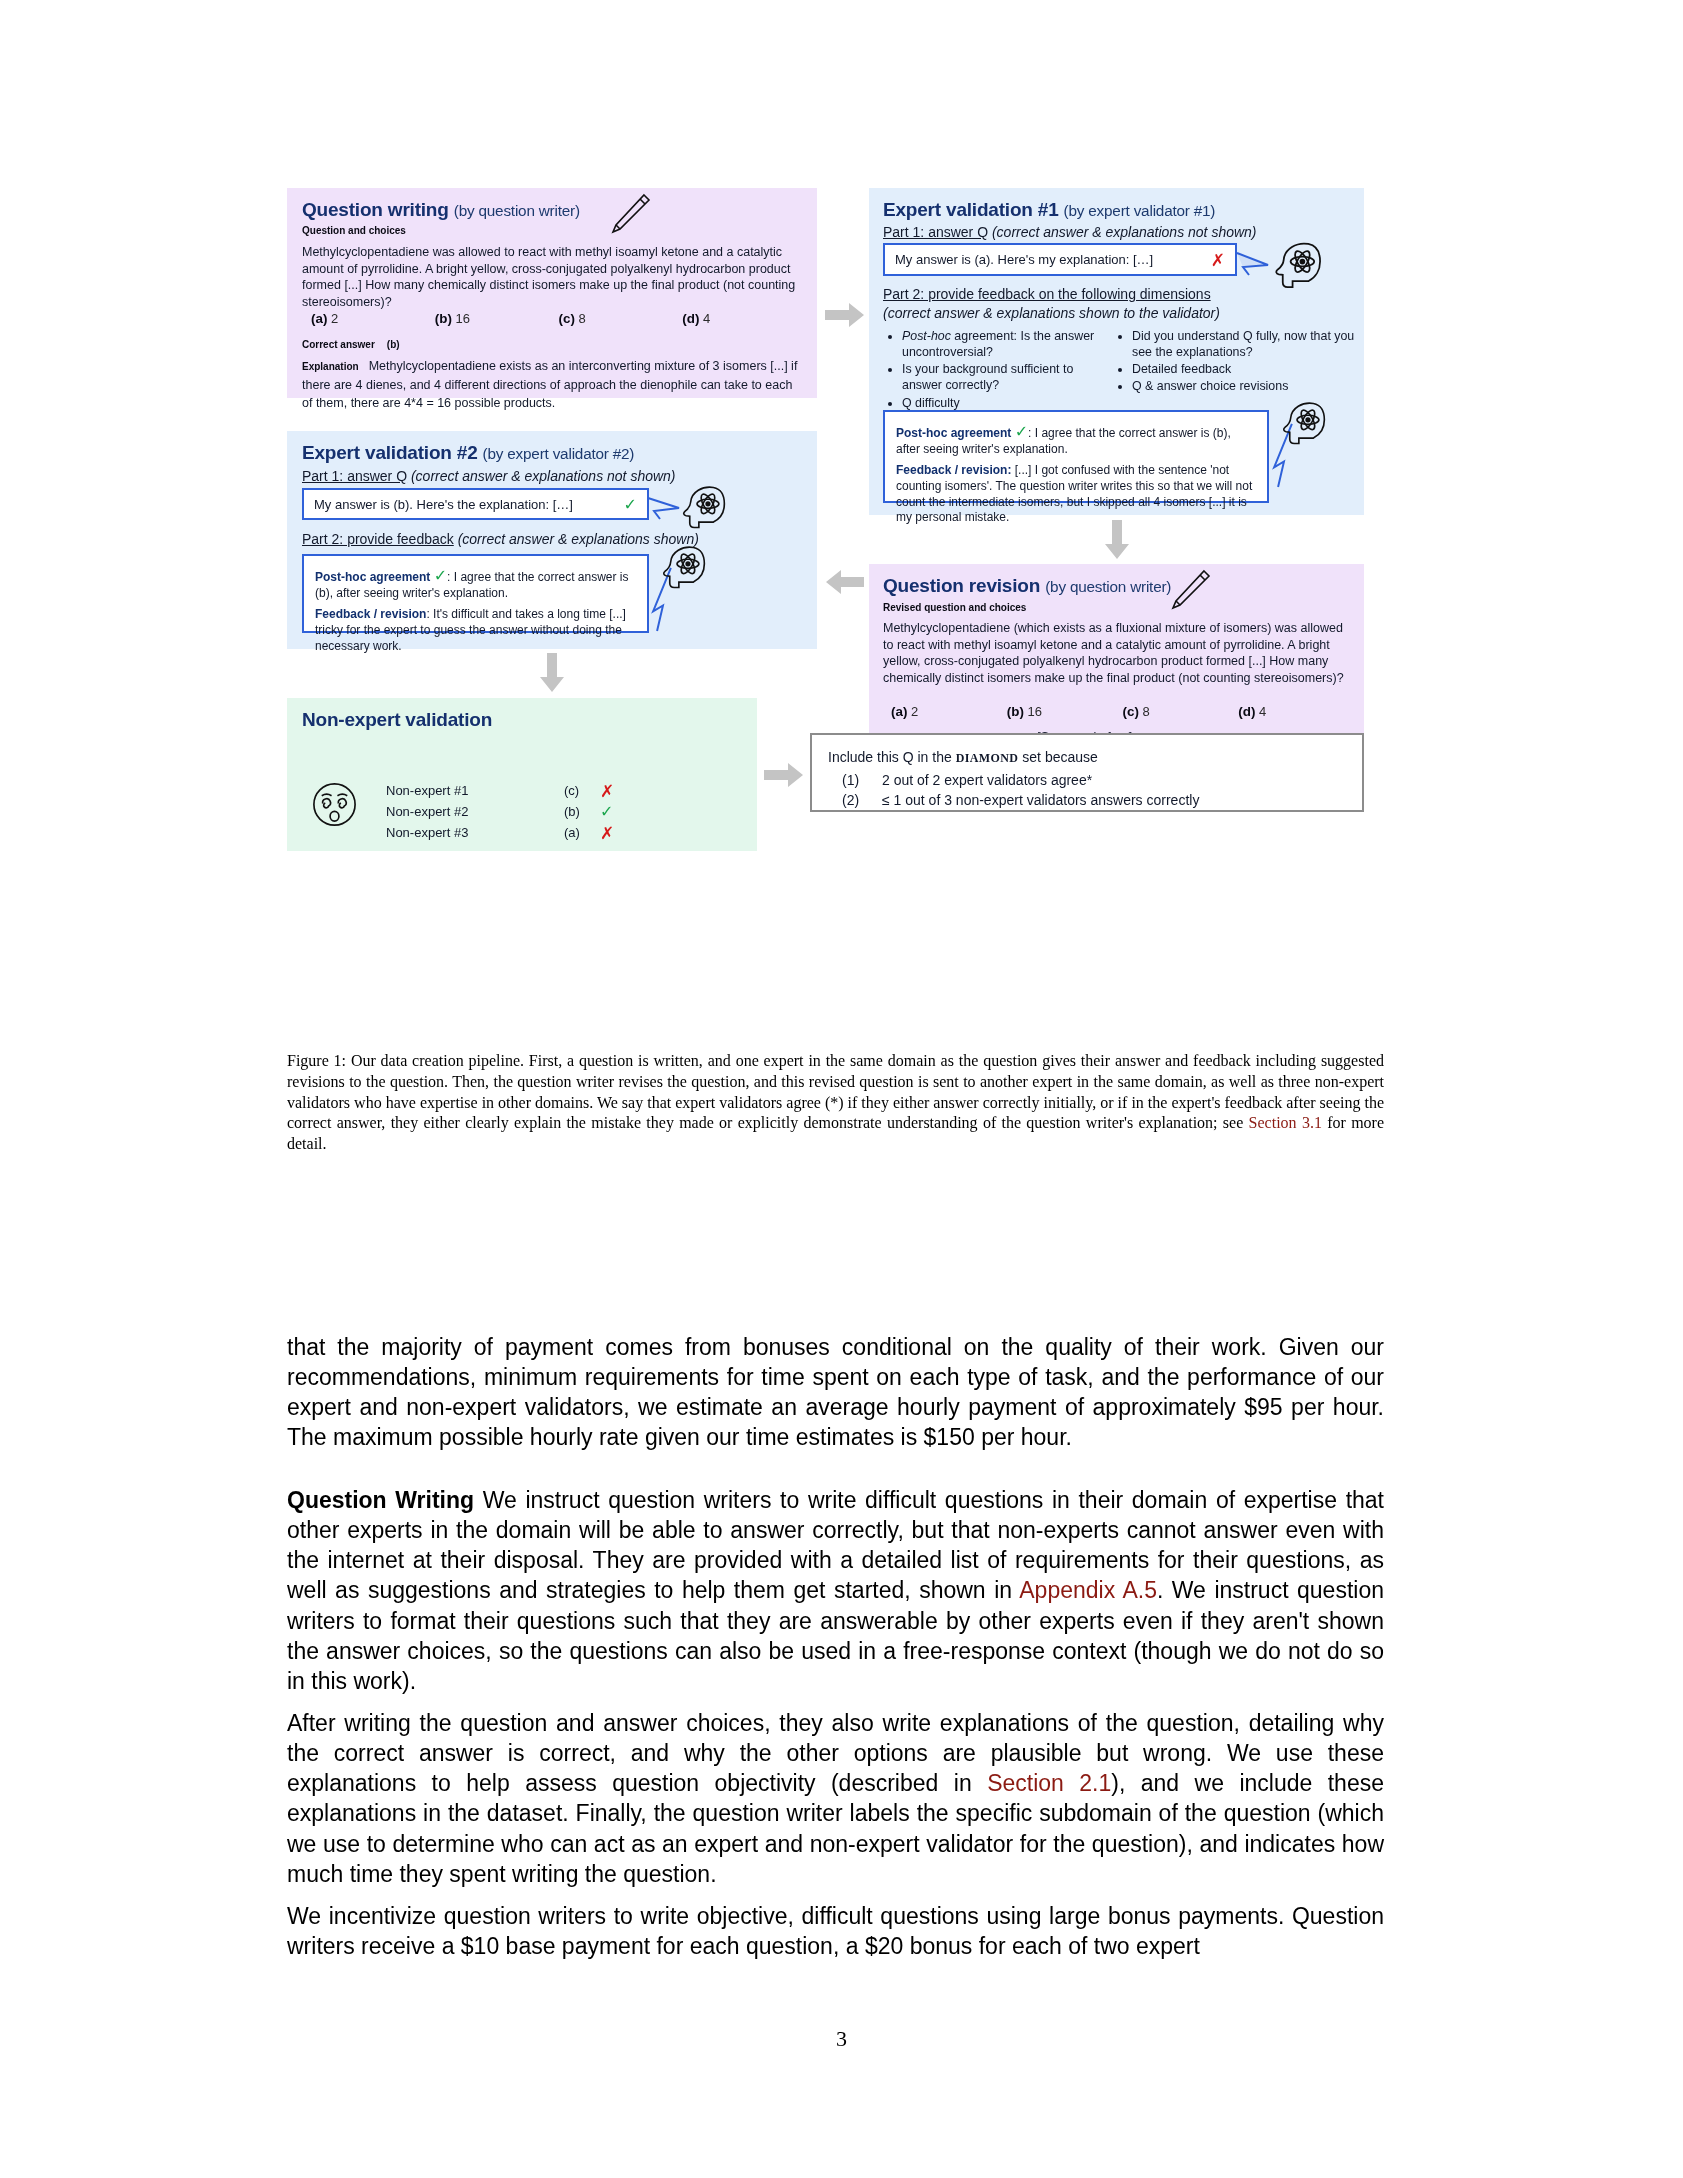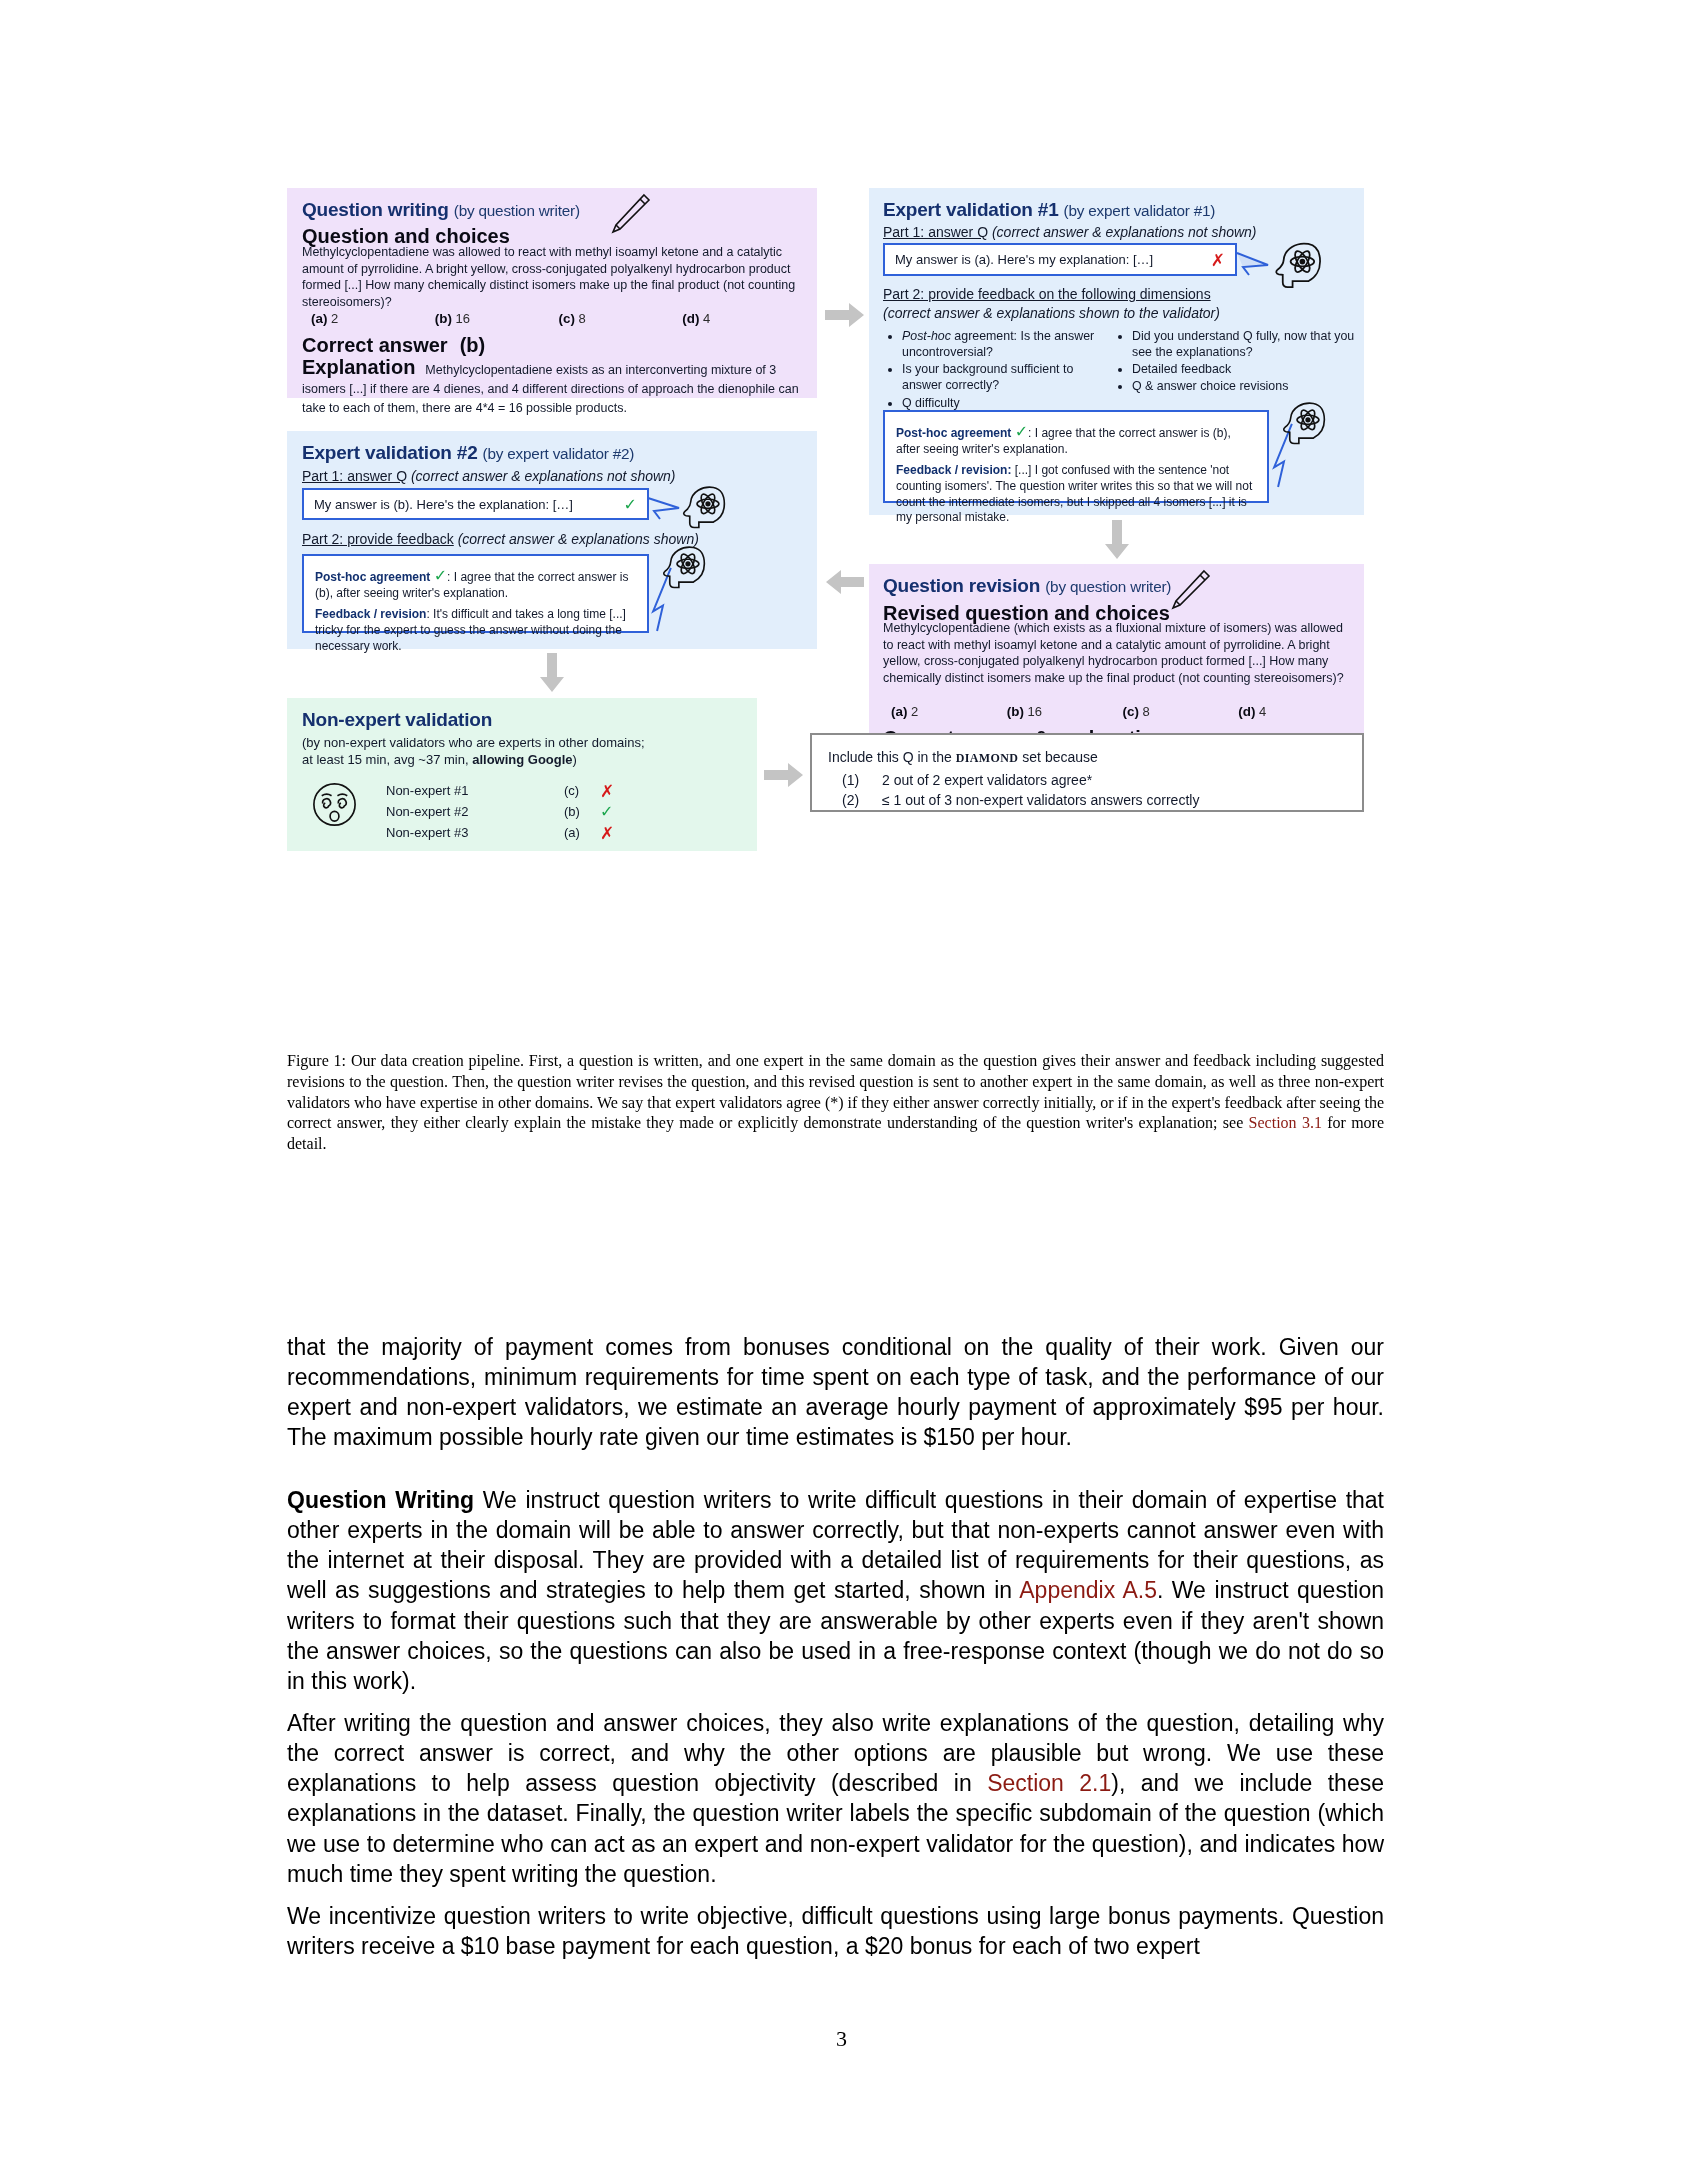--- a/index.html
+++ b/index.html
@@ -17,21 +17,21 @@
   .figure{position:absolute;left:287px;top:188px;width:1089px;height:851px;}
 
   .panel{position:absolute;box-sizing:border-box;}
   .panel.purple{background:#f0e2fa;}
   .panel.blue{background:#e2eefb;}
   .panel.green{background:#e3f7ec;}
   .panel.white{background:#ffffff;border:2px solid #8c8c8c;}
 
   .p-title{font-family:"Liberation Sans",sans-serif;font-weight:bold;font-size:19px;color:#15306e;letter-spacing:-0.2px;}
   .p-title .sub{font-weight:normal;font-size:15.3px;color:#1d3a6e;}
-  .p-sub{font-family:"Liberation Sans",sans-serif;font-weight:bold;font-size:20px;color:#0a0a14;text-align:right;}
+  .p-sub{font-family:"Liberation Sans",sans-serif;font-weight:bold;font-size:10px;color:#0a0a14;text-align:right;}
   .p-body{font-family:"Liberation Sans",sans-serif;font-size:12.5px;color:#12192b;line-height:1.33;}
 
   
   .part{font-family:"Liberation Sans",sans-serif;font-size:14px;color:#12192b;}
   .part b{font-weight:normal;text-decoration:underline;}
   .part i{}
 
   
   .bubble{
     position:absolute;box-sizing:border-box;
@@ -355,24 +355,20 @@
     </div>
 
     <div class="arrow-d" style="left:252px;top:465px;">
       <svg width="26" height="40" viewBox="0 0 26 40">
         <polygon points="8,0 18,0 18,24 25,24 13,39 1,24 8,24" fill="#c4c4c4"></polygon>
       </svg>
     </div>
 
     <div class="panel green" style="left:0px;top:510px;width:470px;height:153px;">
       <div style="position:absolute;left:15px;top:11px;" class="p-title">Non-expert validation</div>
-      <div class="p-body" style="position:absolute;left:15px;top:36px;width:446px;font-size:13px;">
-        <span>(by non-expert validators who are experts in other domains;</span><br>
-        <span>at least 15 min, avg ~37 min, </span><b>allowing Google</b><span>)</span>
-      </div>
 
       <div class="icon" style="left:22px;top:81px;">
         <svg width="51" height="51" viewBox="0 0 52 52">
           <g fill="none" stroke="#111" stroke-width="1.7">
             <circle cx="26" cy="26" r="21"></circle>
             <path d="M13 17 Q18 14 23 17"></path>
             <path d="M29 17 Q34 14 39 17"></path>
             <path d="M18 25 m-4,0 a4,4 0 1,1 6,2.6 a2.6,2.6 0 1,1 -3.4,-3.2"></path>
             <path d="M34 25 m-4,0 a4,4 0 1,1 6,2.6 a2.6,2.6 0 1,1 -3.4,-3.2"></path>
             <ellipse cx="26" cy="38" rx="4.5" ry="5"></ellipse>

